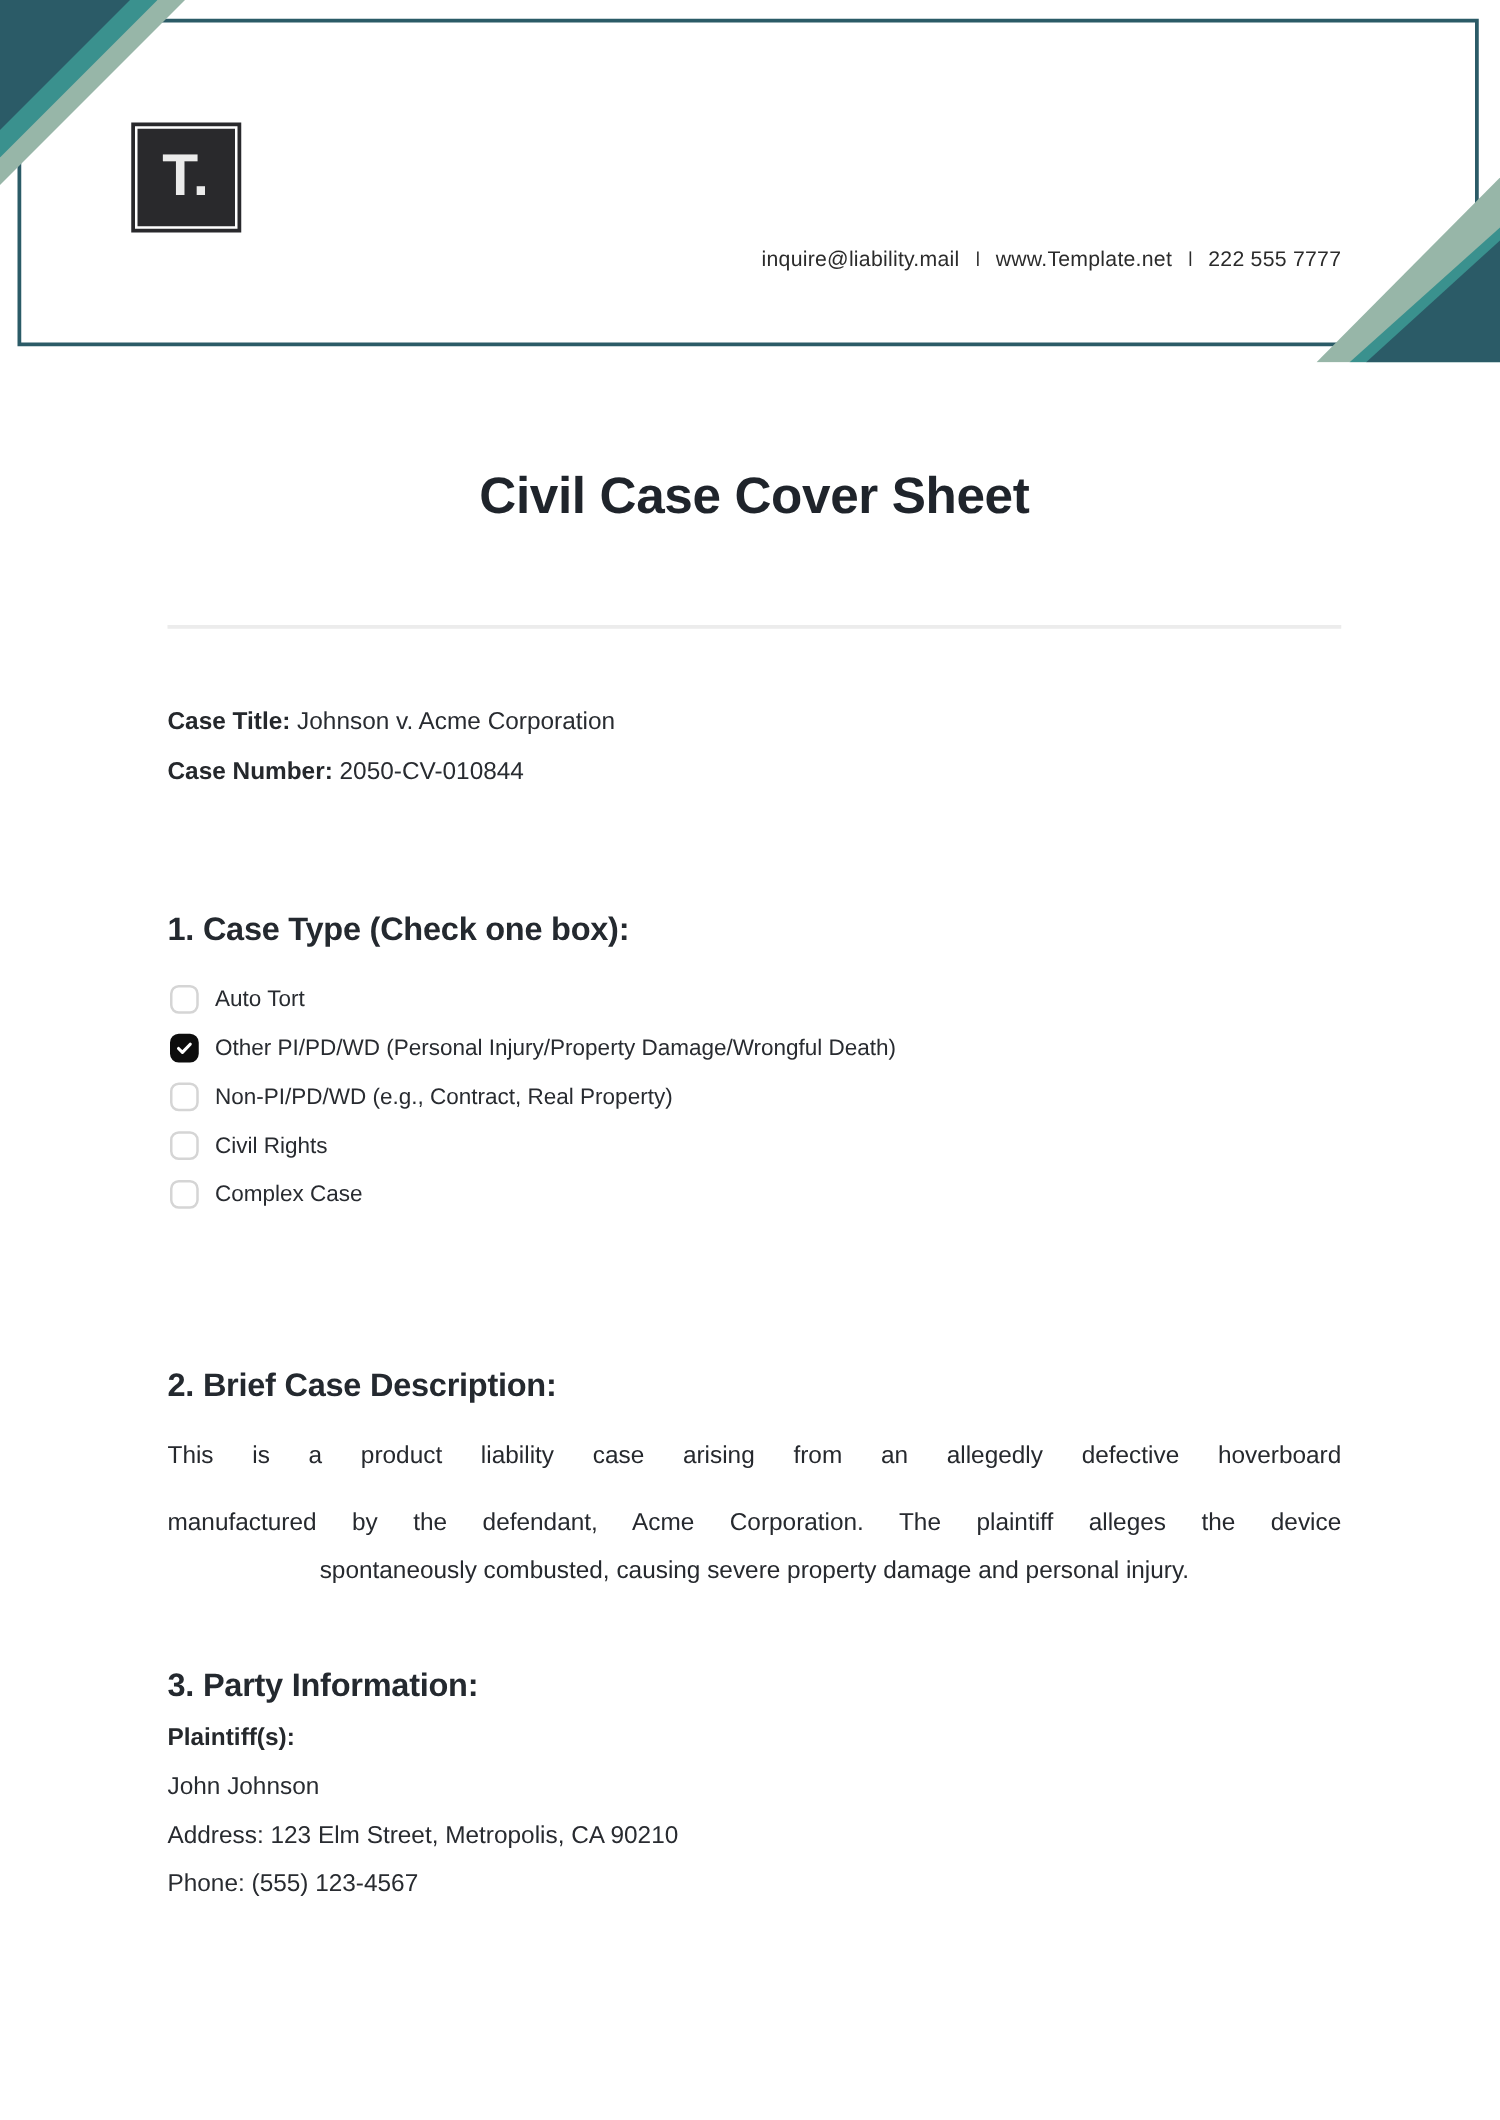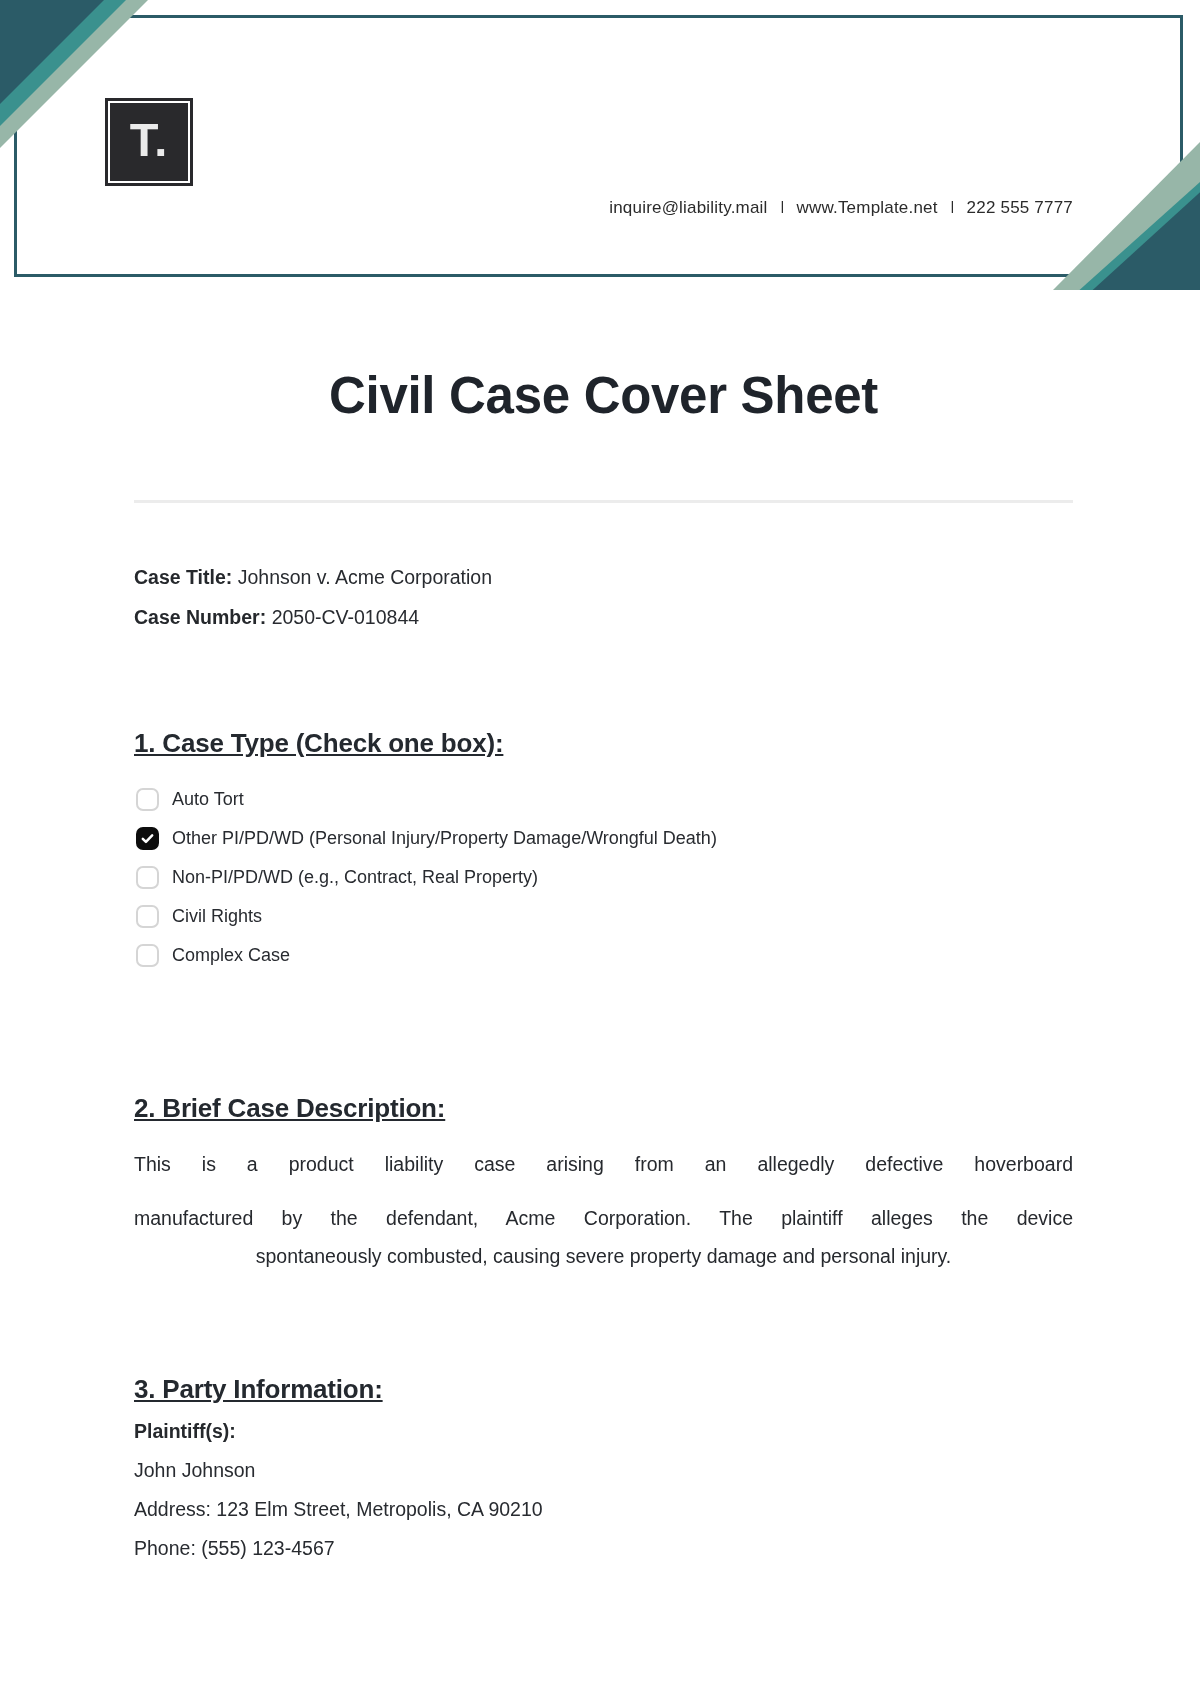--- a/index.html
+++ b/index.html
@@ -57,33 +57,33 @@
     white-space:nowrap;
   }
   .contact-line .sep { display:inline-block; margin:0 12px; color:#2b2b2b; transform:scaleX(0.8); }
 
   
   .content { position:absolute; left:134px; top:0; width:939px; }
 
   .doc-title {
     margin-top:372px;
     text-align:center;
-    font-size:51px; font-weight:700;
+    font-size:41px; font-weight:700;
     line-height:48px;
     color:#1f242b;
     letter-spacing:-0.3px;
   }
   .divider { margin-top:80px; height:3px; background:#ececec; }
 
   .case-block { margin-top:54px; font-size:19.5px; line-height:40px; }
   .case-block b { font-weight:700; color:#25282c; }
 
   .section-heading {
     font-size:26px; font-weight:700; line-height:34px;
-    color:#24292f; letter-spacing:-0.2px;text-decoration:underline;
+    color:#24292f; letter-spacing:-0.2px;
   }
   .h-case-type { margin-top:89px; }
 
   .options { margin-top:20px; }
   .option-row { display:flex; align-items:center; height:39px; }
   .box {
     flex:0 0 auto;
     width:23px; height:23px; margin-left:2px;
     border:2px solid #d5d5d5; border-radius:7px;
     background:#ffffff;
@@ -93,21 +93,21 @@
   .box svg { display:none; }
   .box.checked { background:#0d0d0d; border-color:#0d0d0d; }
   .box.checked svg { display:block; }
   .option-label { margin-left:13px; font-size:18px; color:#282b30; }
 
   .h-description { margin-top:116px; }
   .para { margin-top:20px; font-size:19.5px; line-height:38px; color:#26292e; }
   .para .jline { text-align:justify; text-align-last:justify;margin-top:16px; }
   .para .lastline { text-align:center; }
 
-  .h-party { margin-top:97px; }
+  .h-party { margin-top:56px; }
   .party-block { margin-top:6px; font-size:19.5px; line-height:39px; }
   .party-block .bold-label { font-weight:700; color:#25282c; }
 </style>
 </head>
 <body>
 
 <div class="page">
 
   <div class="header-zone">
     <div class="border-box"></div>

